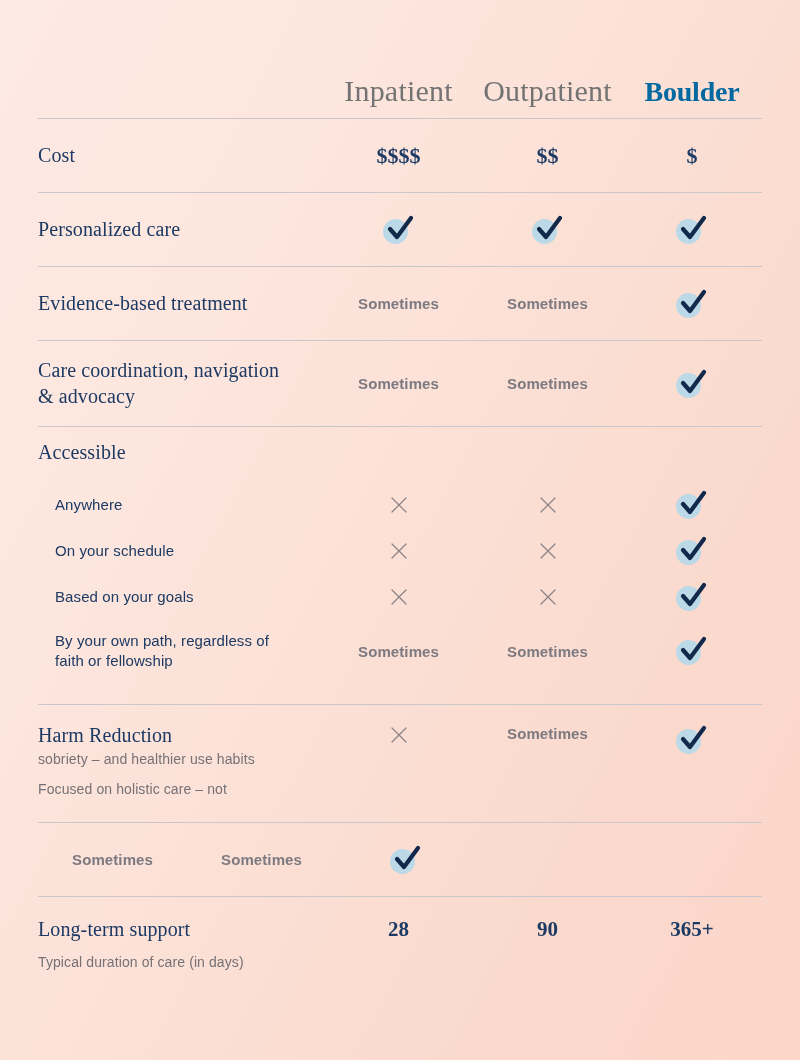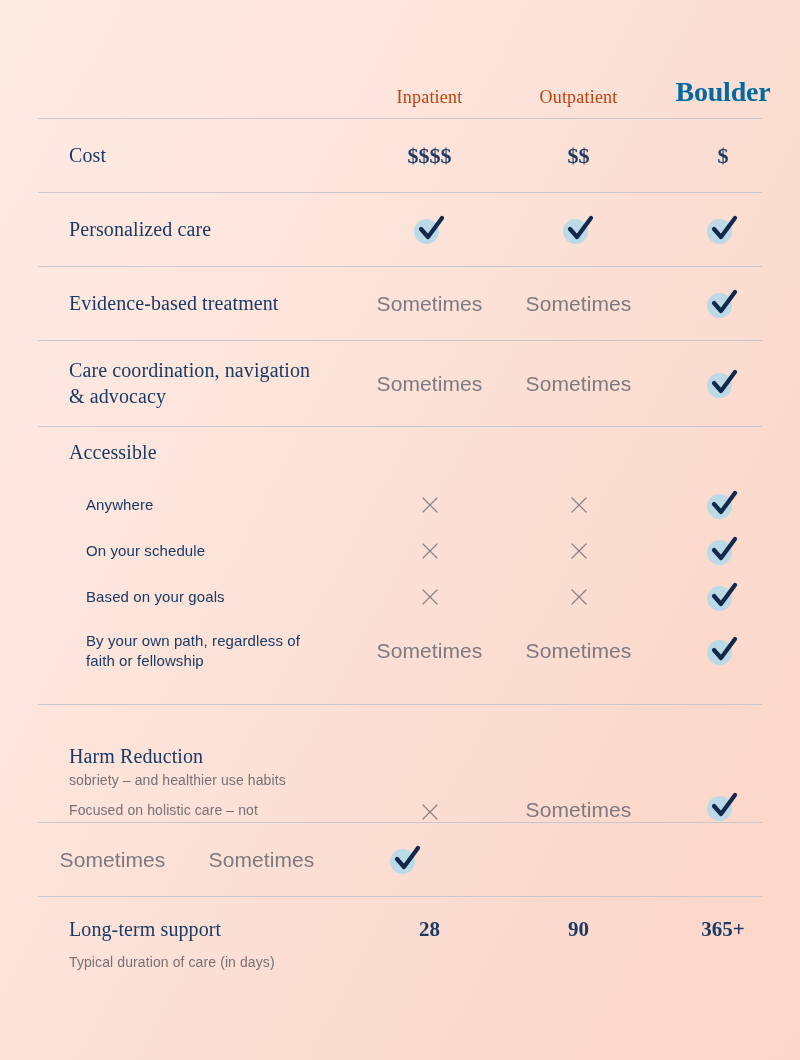--- a/index.html
+++ b/index.html
@@ -40,33 +40,32 @@
   
   .header-row {
     display: flex;
     align-items: flex-end;
     height: 118px;
     padding-bottom: 10px;
   }
   .label-col {
     width: 286px;
     flex: 0 0 286px;
-    margin-left: 31px;
   }
   .val-col {
     flex: 0 0 149px;
     text-align: center;
     position: relative;
   }
   .val-col.boulder-col { flex: 0 0 140px; }
 
   .col-head {
     font-family: "Liberation Serif", serif;
-    font-size: 18px;
-    color: #c2410c;
+    font-size: 30px;
+    color: #737373;
     letter-spacing: .2px;
     white-space: nowrap;
   }
   .col-head.boulder {
     font-weight: bold;
     font-size: 28px;
     color: #0369a1;
     letter-spacing: -.2px;
   }
 
@@ -75,21 +74,21 @@
     display: flex;
     align-items: center;
     border-top: 1px solid #c9c6cd;
     min-height: 74px;
     position: relative;
   }
   .row.tall      { min-height: 86px; }
   .row.section   { min-height: 56px; padding-bottom: 4px;}
   .row.sub       { min-height: 46px; border-top: none; }
   .row.sub.wide  { min-height: 62px; }
-  .row.harm      { min-height: 118px; align-items: flex-end; padding-top: 18px; }
+  .row.harm      { min-height: 118px; align-items: flex-start; padding-top: 18px; }
   .row.longterm  { min-height: 96px;  align-items: flex-start; padding-top: 20px; }
 
   .rlabel {
     font-family: "Liberation Serif", serif;
     font-size: 20px;
     color: #1c3a63;
     line-height: 1.28;
     letter-spacing: .1px;
   }
   .rlabel.sub-label {
@@ -124,23 +123,24 @@
     letter-spacing: 0px;
   }
   .num {
     font-family: "Liberation Serif", serif;
     font-size: 21px;
     font-weight: bold;
     color: #1c3a63;
   }
   .sometimes {
     font-family: "Liberation Sans", sans-serif;
-    font-size: 21px;
+    font-size: 15px;
     color: #7d7980;
     letter-spacing: .1px;
+    font-weight: bold;
   }
 
   
   .check {
     position: relative;
     width: 34px;
     height: 30px;
     display: inline-block;
   }
   .check .blob {

